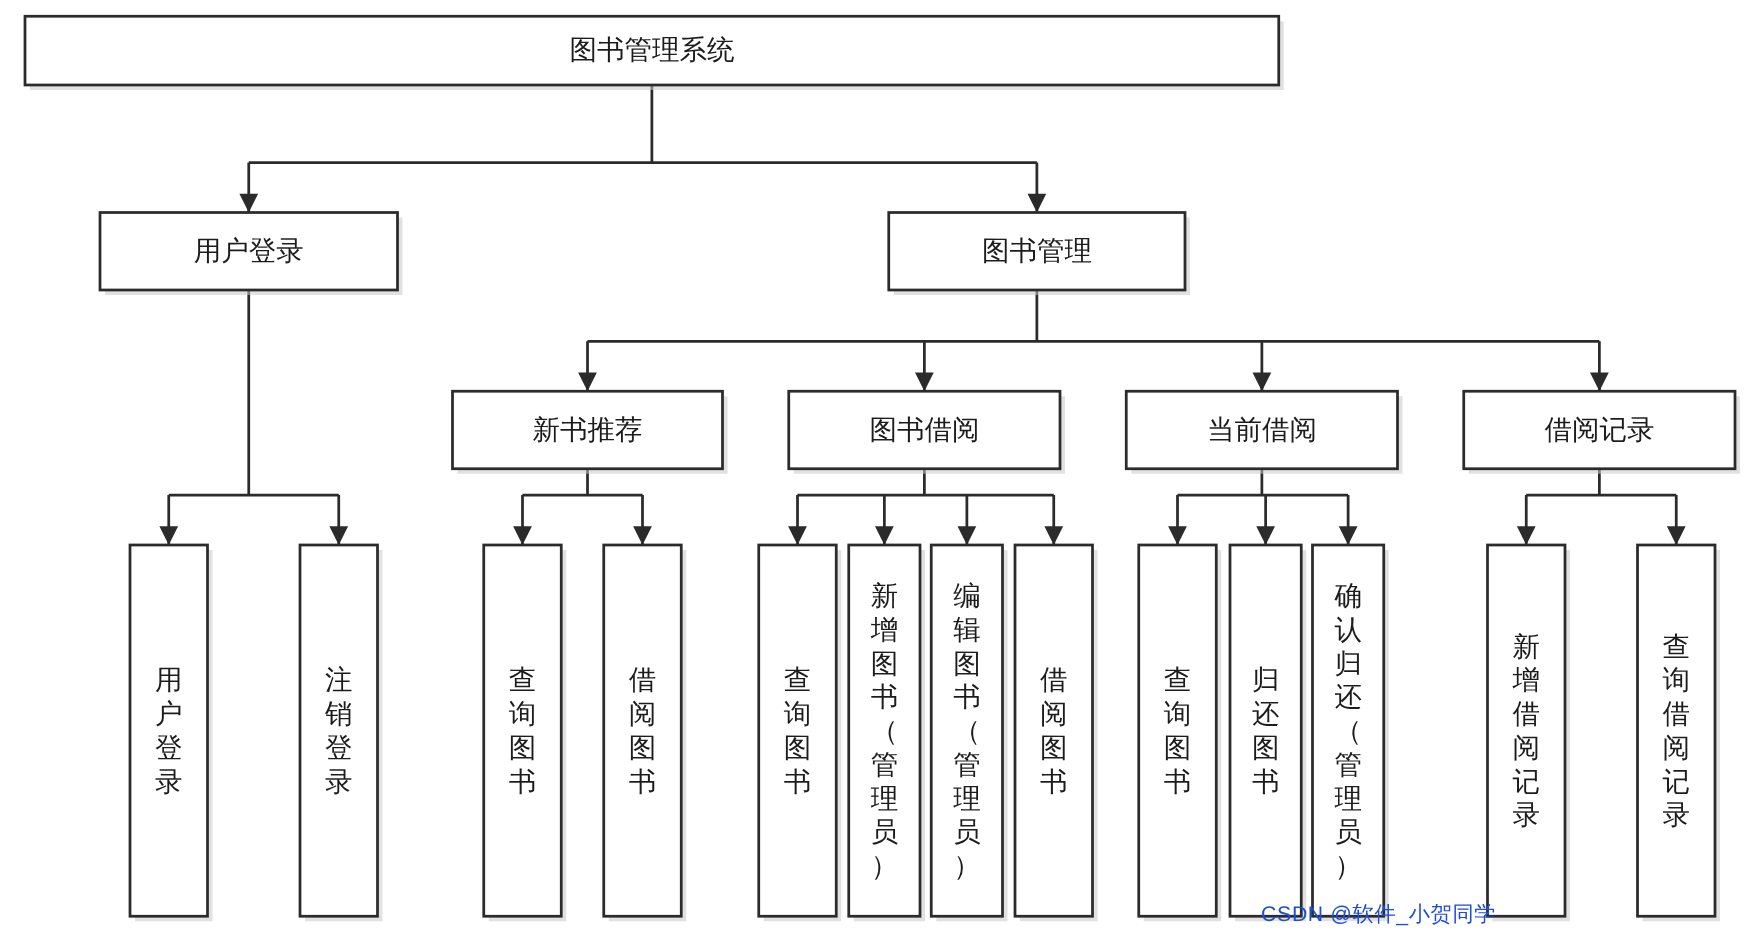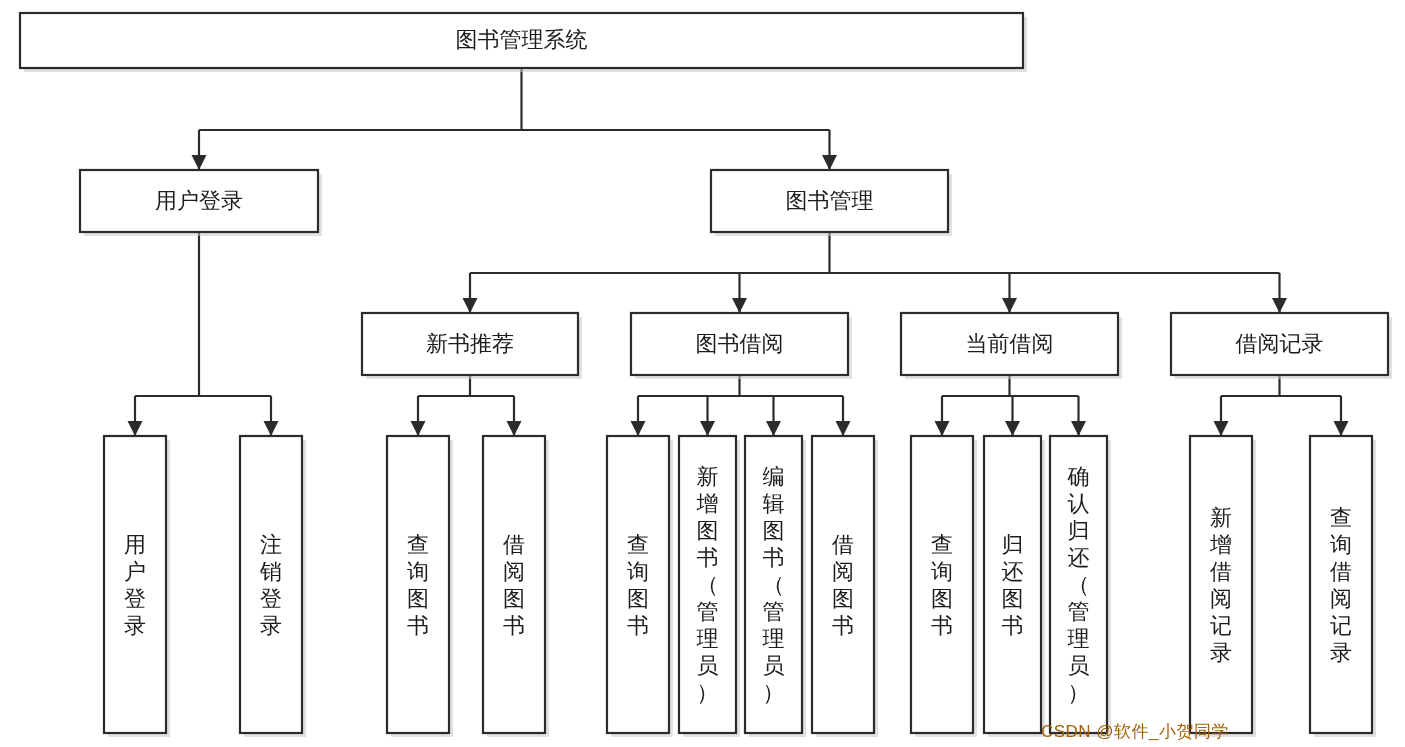--- a/index.html
+++ b/index.html
@@ -11,21 +11,20 @@
     width: 1405px;
     height: 747px;
     font-family: "Liberation Sans", "DejaVu Sans", sans-serif;
     overflow: hidden;
     position: relative;
   }
   #diagram-root {
     position: relative;
     width: 1205px;
     height: 747px;
-    padding-left: 32px;
   }
   svg.diagram-canvas {
     position: absolute;
     left: 0;
     top: 0;
     width: 1405px;
     height: 747px;
     display: block;
   }
   .node-box {
@@ -59,21 +58,21 @@
     font-size: 22px;
     fill: #1c1c1c;
     text-anchor: middle;
   }
   .watermark-text {
     position: absolute;
     right: 8px;
     bottom: 4px;
     font-family: "Liberation Sans", "DejaVu Sans", sans-serif;
     font-size: 17px;
-    color: #a16207;
+    color: #1d4ed8;
     white-space: nowrap;
     letter-spacing: 0.5px;
     user-select: none;
   }
 </style>
 </head>
 <body>
 
 <div id="diagram-root">
   <svg class="diagram-canvas" viewBox="0 0 1405 747" xmlns="http://www.w3.org/2000/svg">

